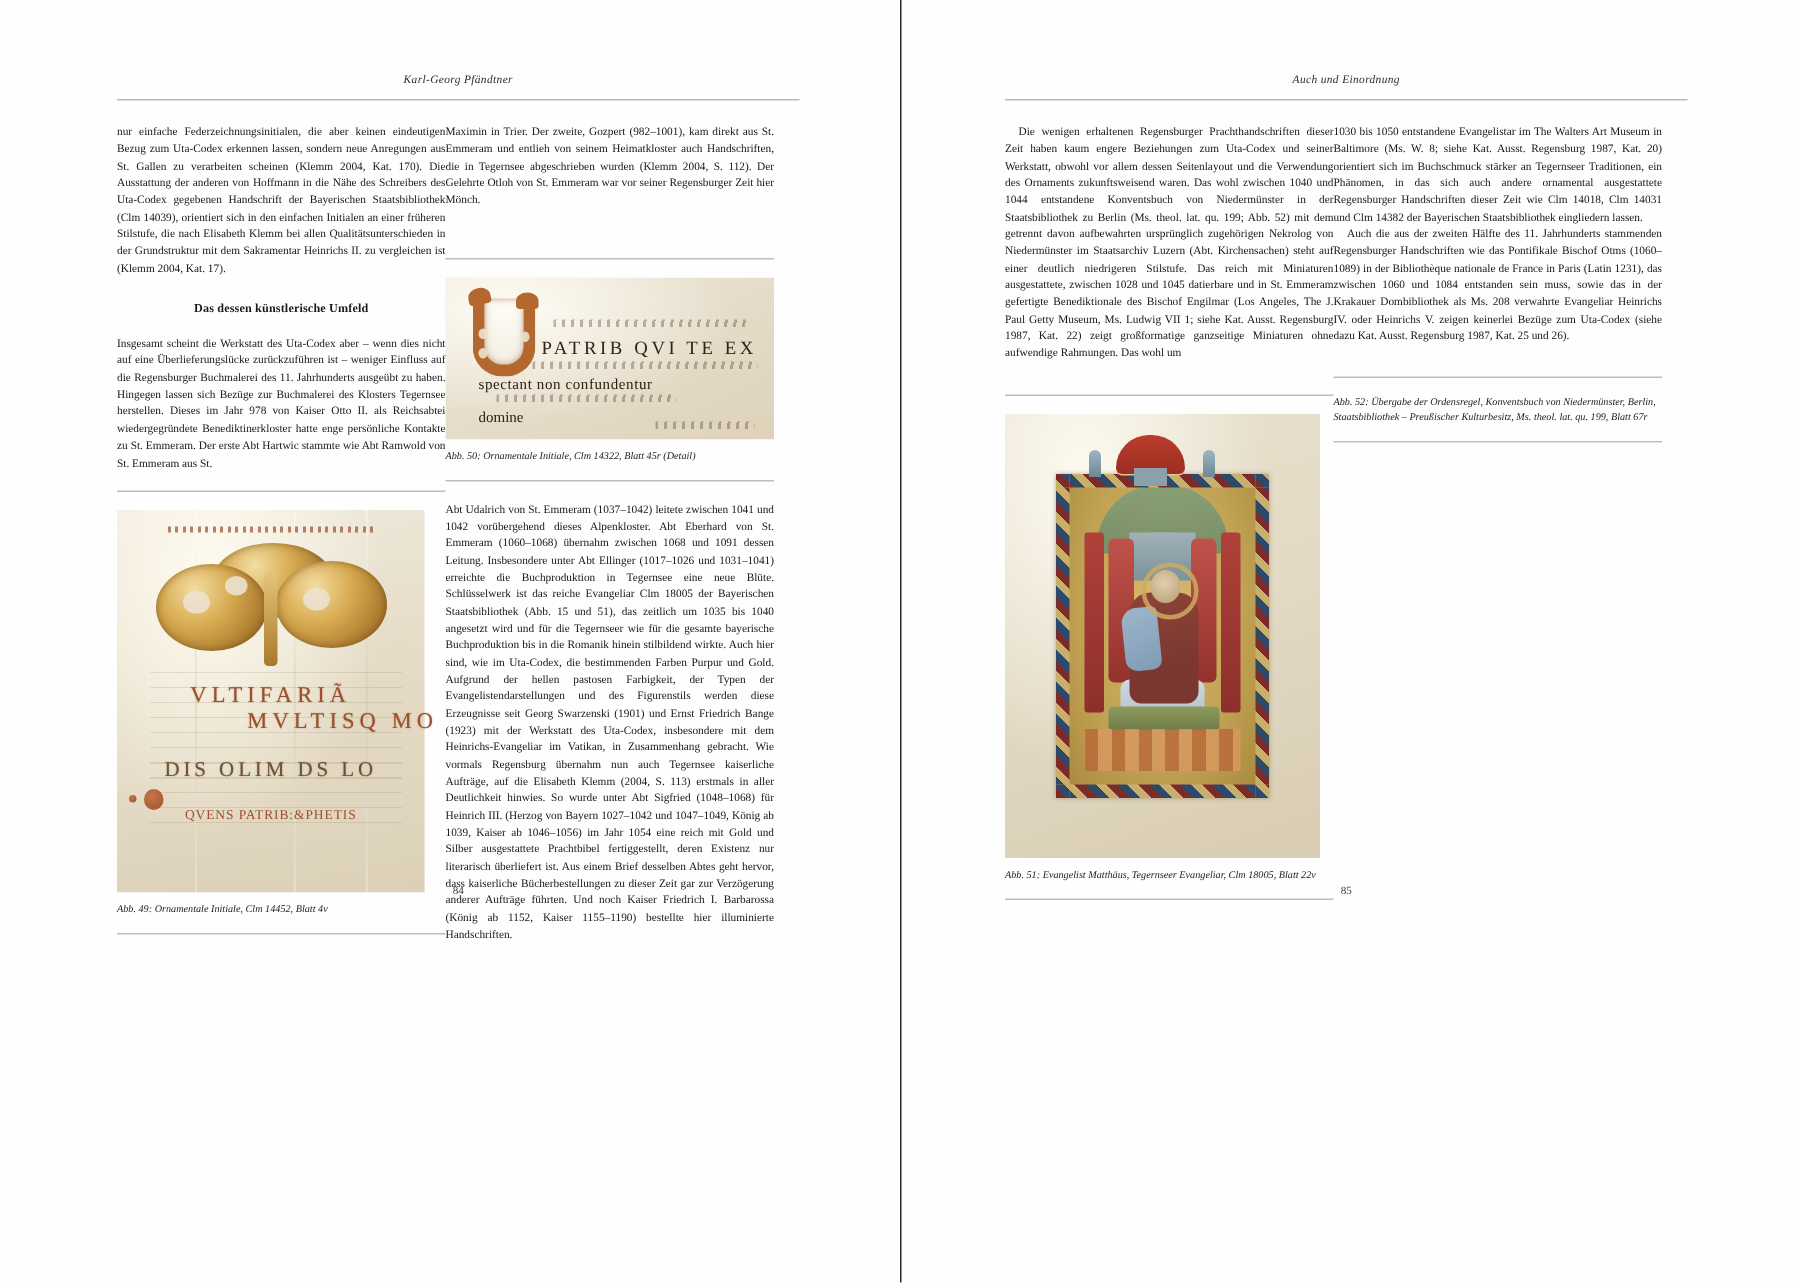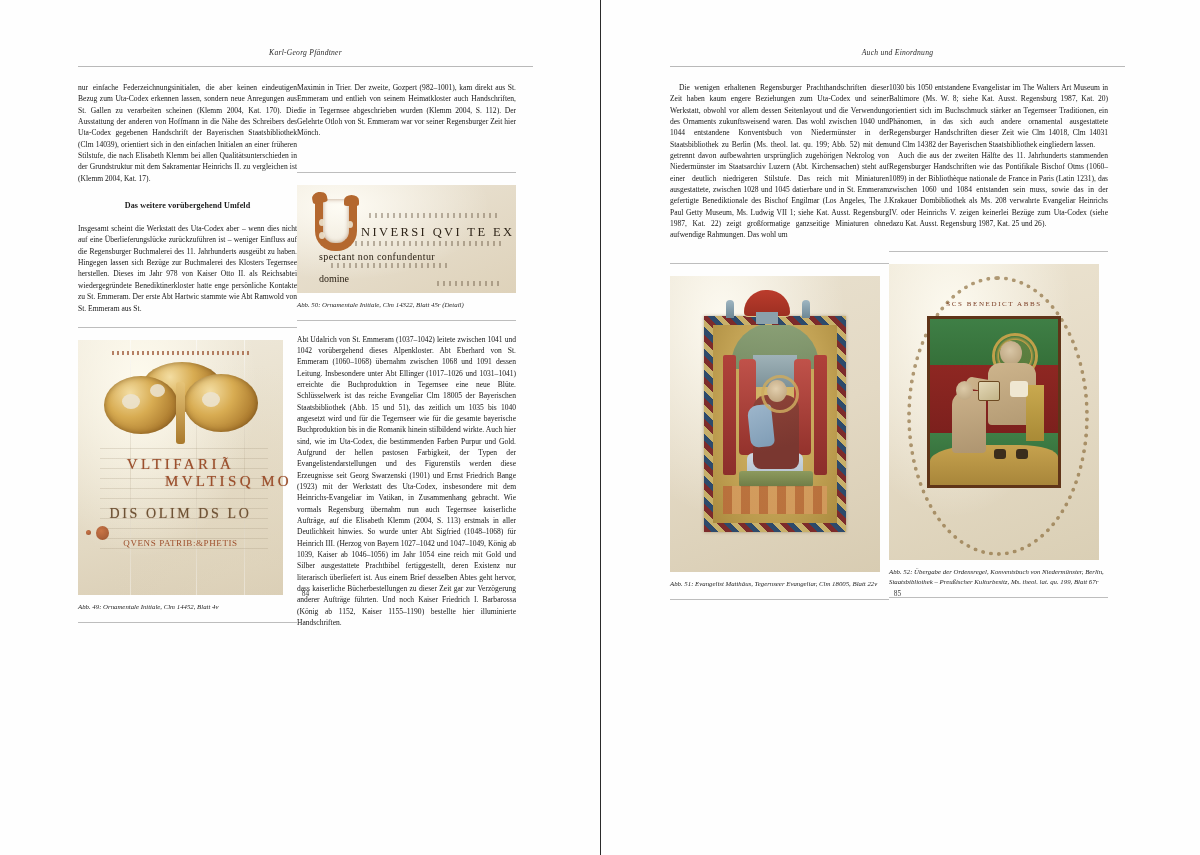--- a/index.html
+++ b/index.html
@@ -587,21 +587,21 @@
 
       <div class="running-head">Karl-Georg Pfändtner</div>
       <div class="head-rule"></div>
 
       <div class="columns">
 
         <div class="col">
 
           <p class="body">nur einfache Federzeichnungsinitialen, die aber keinen eindeutigen Bezug zum Uta-Codex erkennen lassen, sondern neue Anregungen aus St. Gallen zu verarbeiten scheinen (Klemm 2004, Kat. 170). Die Ausstattung der anderen von Hoffmann in die Nähe des Schreibers des Uta-Codex gegebenen Handschrift der Bayerischen Staatsbibliothek (Clm 14039), orientiert sich in den einfachen Initialen an einer früheren Stilstufe, die nach Elisabeth Klemm bei allen Qualitätsunterschieden in der Grundstruktur mit dem Sakramentar Heinrichs II. zu vergleichen ist (Klemm 2004, Kat. 17).</p>
 
-          <h2 class="section-heading">Das weitere vorübergehend Umfeld</h2>
+          <h2 class="section-heading">Das dessen künstlerische Umfeld</h2>
 
           <p class="body">Insgesamt scheint die Werkstatt des Uta-Codex aber – wenn dies nicht auf eine Überlieferungslücke zurückzuführen ist – weniger Einfluss auf die Regensburger Buchmalerei des 11. Jahrhunderts ausgeübt zu haben. Hingegen lassen sich Bezüge zur Buchmalerei des Klosters Tegernsee herstellen. Dieses im Jahr 978 von Kaiser Otto II. als Reichsabtei wiedergegründete Benediktinerkloster hatte enge persönliche Kontakte zu St. Emmeram. Der erste Abt Hartwic stammte wie Abt Ramwold von St. Emmeram aus St.</p>
 
           <div class="figure" style="margin-top:13px;">
             <div class="fig-rule-top"></div>
 
             <div class="fig-image">
               <div class="ms49">
                 <div class="crease" style="left:52px;"></div>
                 <div class="crease" style="left:118px;"></div>
@@ -647,21 +647,21 @@
                   <div class="serif s1"></div>
                   <div class="serif s2"></div>
                   <div class="dot d1"></div>
                   <div class="dot d2"></div>
                   <div class="dot d3"></div>
                 </div>
                 <div class="gloss g1"></div>
                 <div class="gloss g2"></div>
                 <div class="gloss g3"></div>
                 <div class="gloss g4"></div>
-                <div class="capline">NIVERSI QVI TE EX</div>
+                <div class="capline">PATRIB QVI TE EX</div>
                 <div class="txtline t2">spectant non confundentur</div>
                 <div class="txtline t3">domine</div>
               </div>
             </div>
 
             <div class="caption">Abb. 50: Ornamentale Initiale, Clm 14322, Blatt 45r (Detail)</div>
 
             <div class="fig-rule-bottom"></div>
           </div>
 
@@ -727,43 +727,20 @@
 
         <div class="col">
 
           <p class="body">1030 bis 1050 entstandene Evangelistar im The Walters Art Museum in Baltimore (Ms. W. 8; siehe Kat. Ausst. Regensburg 1987, Kat. 20) orientiert sich im Buchschmuck stärker an Tegernseer Traditionen, ein Phänomen, in das sich auch andere ornamental ausgestattete Regensburger Handschriften dieser Zeit wie Clm 14018, Clm 14031 und Clm 14382 der Bayerischen Staatsbibliothek eingliedern lassen.</p>
 
           <p class="body">Auch die aus der zweiten Hälfte des 11. Jahrhunderts stammenden Regensburger Handschriften wie das Pontifikale Bischof Otms (1060–1089) in der Bibliothèque nationale de France in Paris (Latin 1231), das zwischen 1060 und 1084 entstanden sein muss, sowie das in der Krakauer Dombibliothek als Ms. 208 verwahrte Evangeliar Heinrichs IV. oder Heinrichs V. zeigen keinerlei Bezüge zum Uta-Codex (siehe dazu Kat. Ausst. Regensburg 1987, Kat. 25 und 26).</p>
 
           <div class="figure" style="margin-top:22px;">
             <div class="fig-rule-top"></div>
 
-            <div class="fig-image">
-              <div class="ms52">
-                <div class="ring"></div>
-                <div class="ringtext">SCS BENEDICT ABBS</div>
-                <div class="frame">
-                  <div class="band-green-top"></div>
-                  <div class="band-red"></div>
-                  <div class="band-green-bot"></div>
-                  <div class="ground"></div>
-                  <div class="saint-halo"></div>
-                  <div class="saint-head"></div>
-                  <div class="saint-body"></div>
-                  <div class="chair"></div>
-                  <div class="saint-arm"></div>
-                  <div class="scroll"></div>
-                  <div class="nun"></div>
-                  <div class="nun-head"></div>
-                  <div class="rulebook"></div>
-                  <div class="foot f1"></div>
-                  <div class="foot f2"></div>
-                </div>
-              </div>
-            </div>
 
             <div class="caption">Abb. 52: Übergabe der Ordensregel, Konventsbuch von Niedermünster, Berlin, Staatsbibliothek – Preußischer Kulturbesitz, Ms. theol. lat. qu. 199, Blatt 67r</div>
 
             <div class="fig-rule-bottom"></div>
           </div>
 
         </div>
 
       </div>
 

